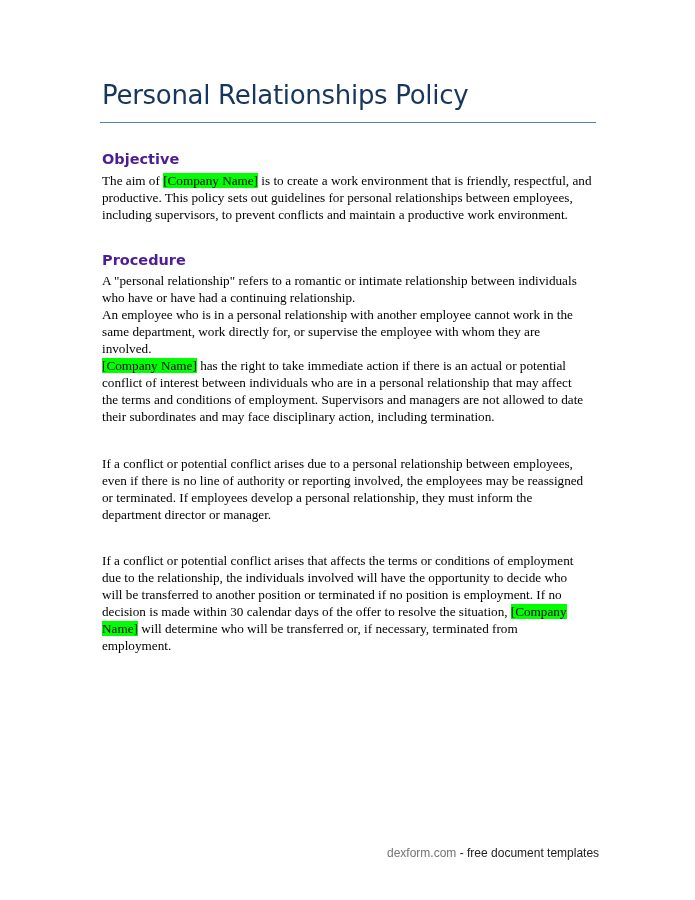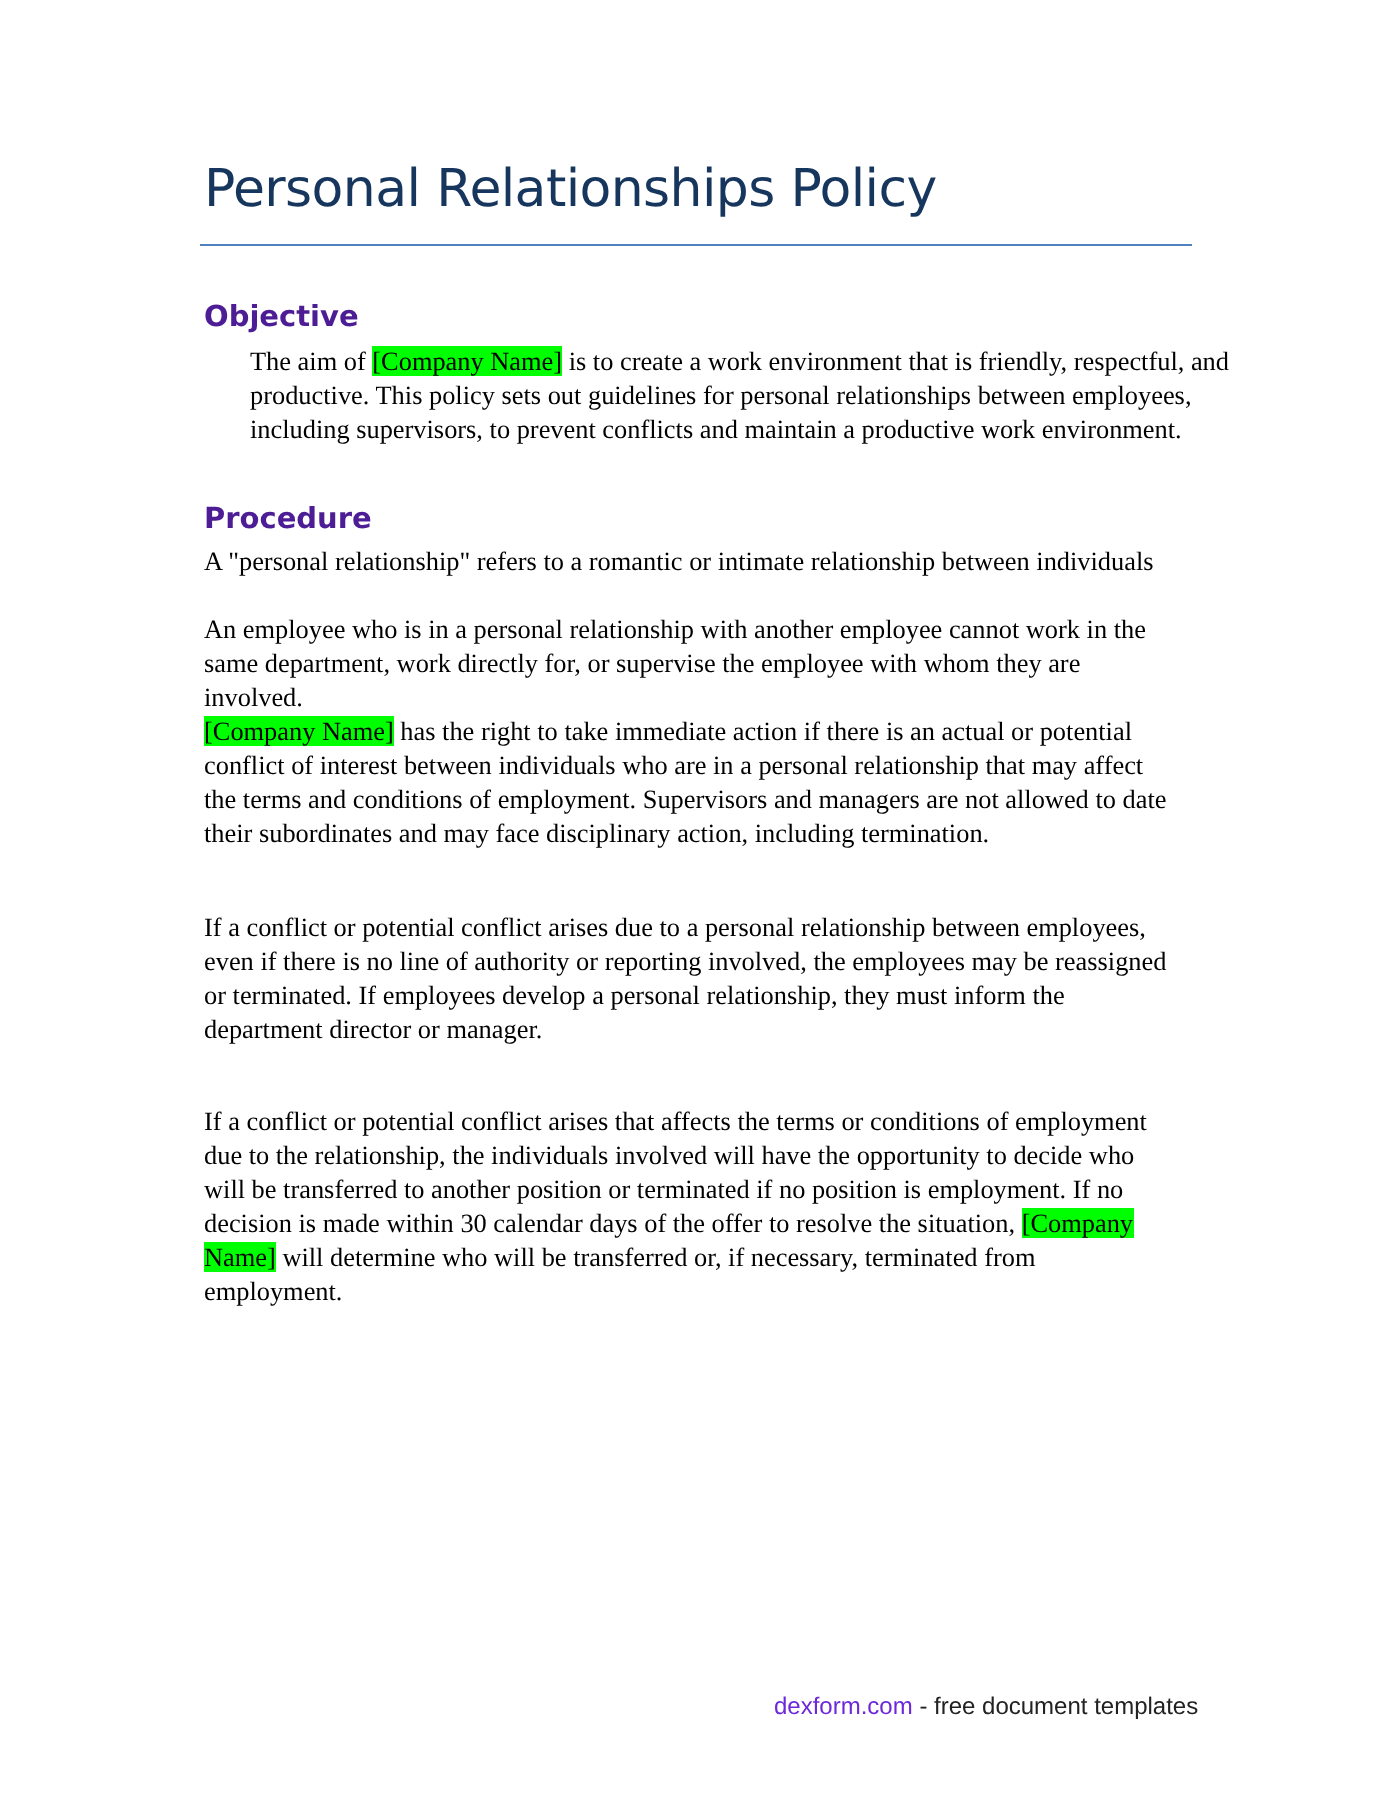--- a/index.html
+++ b/index.html
@@ -18,40 +18,41 @@
   .para {
     position:absolute; left:102px; width:500px;
     font-family:"Liberation Serif", serif; font-size:13.2px; line-height:17px; color:#000;
   }
   .line { white-space:nowrap; }
   .hl { background:#00ff00; }
   .footer {
     position:absolute; left:387px; top:846px;
     font-family:"Liberation Sans", sans-serif; font-size:12px; color:#222; white-space:nowrap;
   }
-  .footer .brand { color:#6d28d9; }
+  .footer .brand { color:#737373; }
 </style>
 </head>
 <body>
 
 <div class="page">
 
   <div class="title">Personal Relationships Policy</div>
   <div class="title-rule"></div>
 
   <div class="h2" style="top:151px;">Objective</div>
-  <div class="para" style="top:172px;margin-left:23px;">
+  <div class="para" style="top:172px;">
     <div class="line"><span>The aim of </span><span class="hl">[Company Name]</span><span> is to create a work environment that is friendly, respectful, and</span></div>
     <div class="line">productive. This policy sets out guidelines for personal relationships between employees,</div>
     <div class="line">including supervisors, to prevent conflicts and maintain a productive work environment.</div>
   </div>
 
   <div class="h2" style="top:252px;text-align:center;">Procedure</div>
   <div class="para" style="top:272px;">
     <div class="line">A "personal relationship" refers to a romantic or intimate relationship between individuals</div>
+    <div class="line">who have or have had a continuing relationship.</div>
   </div>
   <div class="para" style="top:306px;">
     <div class="line">An employee who is in a personal relationship with another employee cannot work in the</div>
     <div class="line">same department, work directly for, or supervise the employee with whom they are</div>
     <div class="line">involved.</div>
   </div>
   <div class="para" style="top:357px;">
     <div class="line"><span class="hl">[Company Name]</span><span> has the right to take immediate action if there is an actual or potential</span></div>
     <div class="line">conflict of interest between individuals who are in a personal relationship that may affect</div>
     <div class="line">the terms and conditions of employment. Supervisors and managers are not allowed to date</div>

